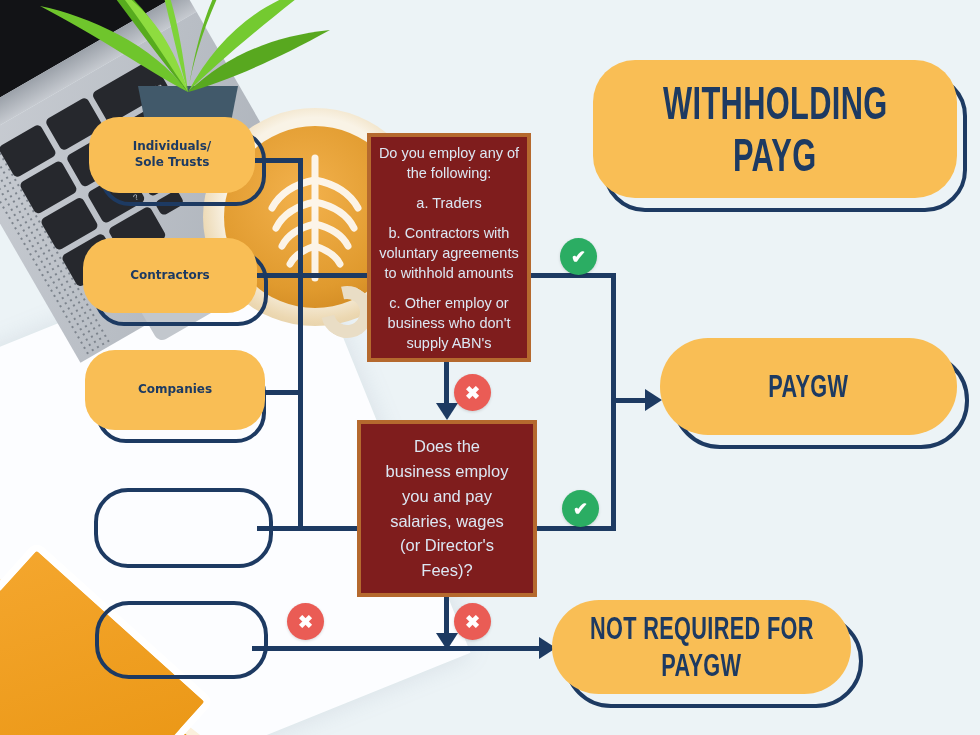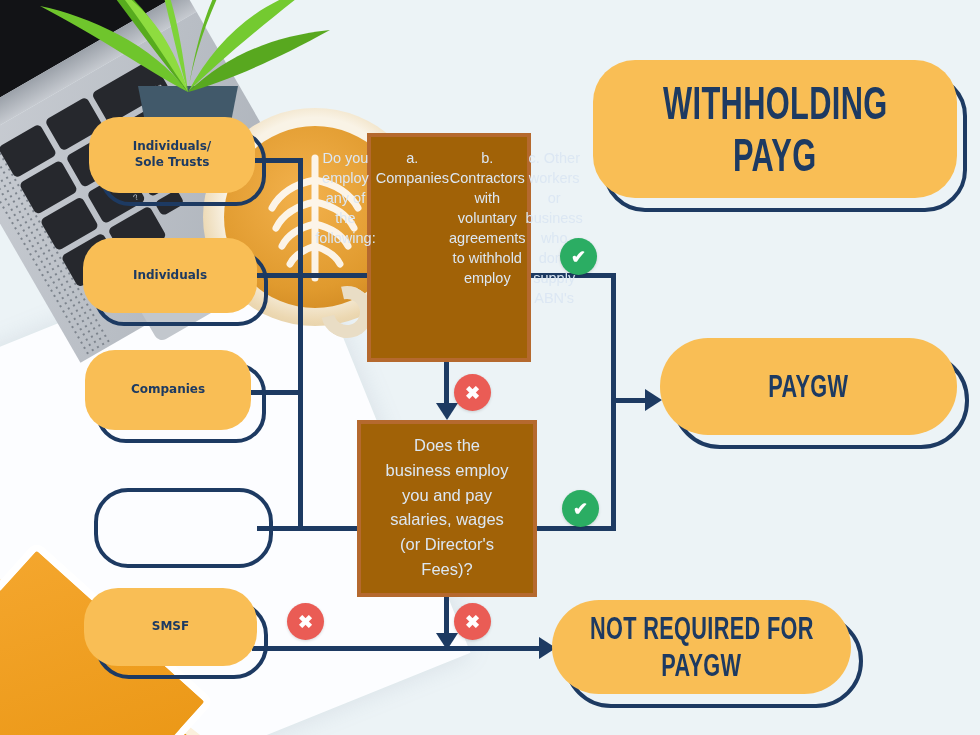--- a/index.html
+++ b/index.html
@@ -43,21 +43,21 @@
   .ah-down{border-left:11px solid transparent;border-right:11px solid transparent;border-top:17px solid var(--navy);}
 
   .ring{position:absolute;border:4px solid var(--navy);background:transparent;z-index:9;}
   .ybox{position:absolute;background:var(--yellow);display:flex;flex-direction:column;align-items:center;justify-content:center;text-align:center;color:var(--navy);z-index:10;}
   .entity{font-family:"DejaVu Sans",sans-serif;font-weight:700;font-size:12px;line-height:1.3;}
   .heading .ln{display:block;text-align:center;white-space:nowrap;font-weight:700;letter-spacing:.5px;}
   .heading .ln span{display:inline-block;transform:scale(.7,1.04);transform-origin:center;}
   .title-box .ln{font-size:44px;line-height:1.18;}
   .outcome .ln{font-size:31px;line-height:1.2;}
 
-  .qbox{position:absolute;background:#a16207;border:4px solid var(--orange-border);color:#DCE7F3;text-align:center;z-index:10;display:flex;flex-direction:row;justify-content:center;}
+  .qbox{position:absolute;background:#7f1d1d;border:4px solid var(--orange-border);color:#DCE7F3;text-align:center;z-index:10;display:flex;flex-direction:column;justify-content:center;}
   .qbox p{margin:5px 0;}
   .q1{font-size:14.5px;line-height:1.38;padding:6px 7px;}
   .q2{font-size:16.5px;line-height:1.5;padding:4px 20px;}
 
   .badge{position:absolute;width:37px;height:37px;border-radius:50%;display:flex;align-items:center;justify-content:center;color:#fff;font-weight:700;font-size:18px;z-index:12;box-shadow:0 1px 3px rgba(0,0,0,.15);}
   .badge.ok{background:var(--green);}
   .badge.no{background:var(--red);}
 </style>
 </head>
 <body>
@@ -145,40 +145,37 @@
   <div class="ah ah-right" style="left:539px;top:637px;"></div>
 
   <div class="ring" style="left:100px;top:130px;width:166px;height:76px;border-radius:30px;"></div>
   <div class="ybox entity" style="left:89px;top:117px;width:166px;height:76px;border-radius:30px;">
     <span>Individuals/</span>
     <span>Sole Trusts</span>
   </div>
 
   <div class="ring" style="left:94px;top:251px;width:174px;height:75px;border-radius:30px;"></div>
   <div class="ybox entity" style="left:83px;top:238px;width:174px;height:75px;border-radius:30px;">
-    <span>Individuals</span>
+    <span>Contractors</span>
   </div>
 
   <div class="ring" style="left:96px;top:363px;width:170px;height:80px;border-radius:30px;"></div>
-  <div class="ybox entity" style="left:85px;top:350px;width:166px;height:80px;border-radius:30px;">
+  <div class="ybox entity" style="left:85px;top:350px;width:180px;height:80px;border-radius:30px;">
     <span>Companies</span>
   </div>
 
   <div class="ring" style="left:94px;top:488px;width:179px;height:80px;border-radius:34px;"></div>
 
   <div class="ring" style="left:95px;top:601px;width:173px;height:78px;border-radius:34px;"></div>
-  <div class="ybox entity" style="left:84px;top:588px;width:173px;height:78px;border-radius:34px;">
-    <span>SMSF</span>
-  </div>
 
   <div class="qbox q1" style="left:367px;top:133px;width:164px;height:229px;">
     <p>Do you employ any of the following:</p>
-    <p>a. Companies</p>
-    <p>b. Contractors with voluntary agreements to withhold employ</p>
-    <p>c. Other workers or business who don't supply ABN's</p>
+    <p>a. Traders</p>
+    <p>b. Contractors with voluntary agreements to withhold amounts</p>
+    <p>c. Other employ or business who don't supply ABN's</p>
   </div>
 
   <div class="qbox q2" style="left:357px;top:420px;width:180px;height:177px;">
     <p>Does the business employ you and pay salaries, wages (or Director's Fees)?</p>
   </div>
 
   <div class="ring" style="left:603px;top:74px;width:364px;height:138px;border-radius:42px;"></div>
   <div class="ybox heading title-box" style="left:593px;top:60px;width:364px;height:138px;border-radius:42px;">
     <span class="ln"><span>WITHHOLDING</span></span>
     <span class="ln"><span>PAYG</span></span>

